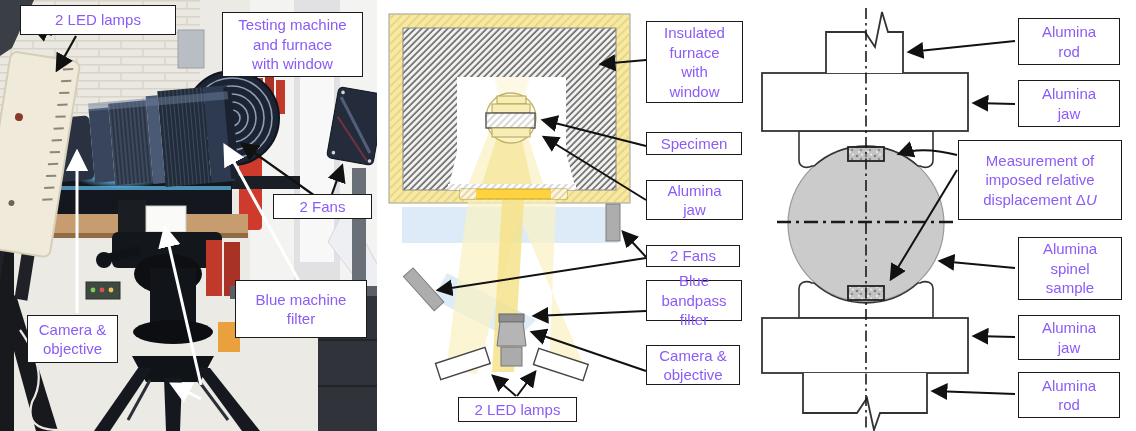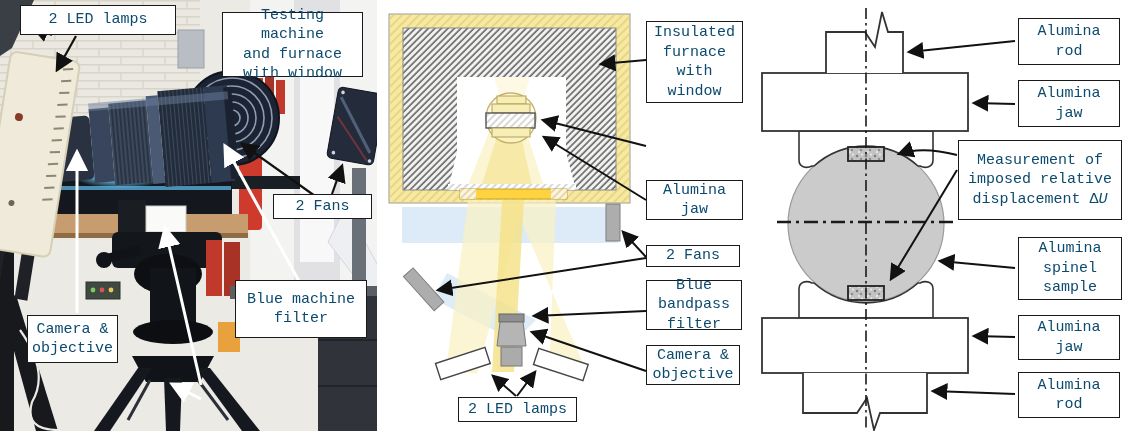--- a/index.html
+++ b/index.html
@@ -1,17 +1,17 @@
 <!DOCTYPE html>
 <html><head>
 <meta charset="utf-8">
 <style>
   html,body{margin:0;padding:0;background:#fff;}
   #figure{position:relative;width:1136px;height:431px;background:#fff;overflow:hidden;
-          font-family:Liberation Mono, monospace;color:#0c4a6e;}
+          font-family:Liberation Sans, sans-serif;color:#8b5cf6;}
   #figure svg{position:absolute;left:0;top:0;}
   .label{position:absolute;background:#ffffff;border:1.6px solid #1a1a1a;
          display:flex;align-items:center;justify-content:center;text-align:center;
          font-size:15px;line-height:1.3;white-space:pre-line;padding:1px 3px;
          box-sizing:border-box;z-index:3;}
   .sym-u{font-style:italic;}
 </style>
 </head>
 <body>
 
@@ -291,24 +291,25 @@
   <div class="label" style="left:273px;top:194px;width:99px;height:25px;"><span>2 Fans</span></div>
   <div class="label" style="left:235px;top:280px;width:132px;height:58px;"><span>Blue machine
 filter</span></div>
   <div class="label" style="left:27px;top:315px;width:91px;height:48px;"><span>Camera &amp;
 objective</span></div>
 
   <div class="label" style="left:646px;top:21px;width:97px;height:82px;"><span>Insulated
 furnace
 with
 window</span></div>
+  <div class="label" style="left:646px;top:132px;width:96px;height:23px;"><span>Specimen</span></div>
   <div class="label" style="left:646px;top:180px;width:97px;height:40px;"><span>Alumina
 jaw</span></div>
   <div class="label" style="left:646px;top:245px;width:94px;height:22px;"><span>2 Fans</span></div>
-  <div class="label" style="left:646px;top:280px;width:96px;height:50px;"><span>Blue
+  <div class="label" style="left:646px;top:280px;width:96px;height:41px;"><span>Blue
 bandpass
 filter</span></div>
   <div class="label" style="left:646px;top:345px;width:94px;height:40px;"><span>Camera &amp;
 objective</span></div>
   <div class="label" style="left:458px;top:397px;width:119px;height:25px;"><span>2 LED lamps</span></div>
 
   <div class="label" style="left:1018px;top:18px;width:102px;height:47px;"><span>Alumina
 rod</span></div>
   <div class="label" style="left:1018px;top:80px;width:102px;height:47px;"><span>Alumina
 jaw</span></div>

